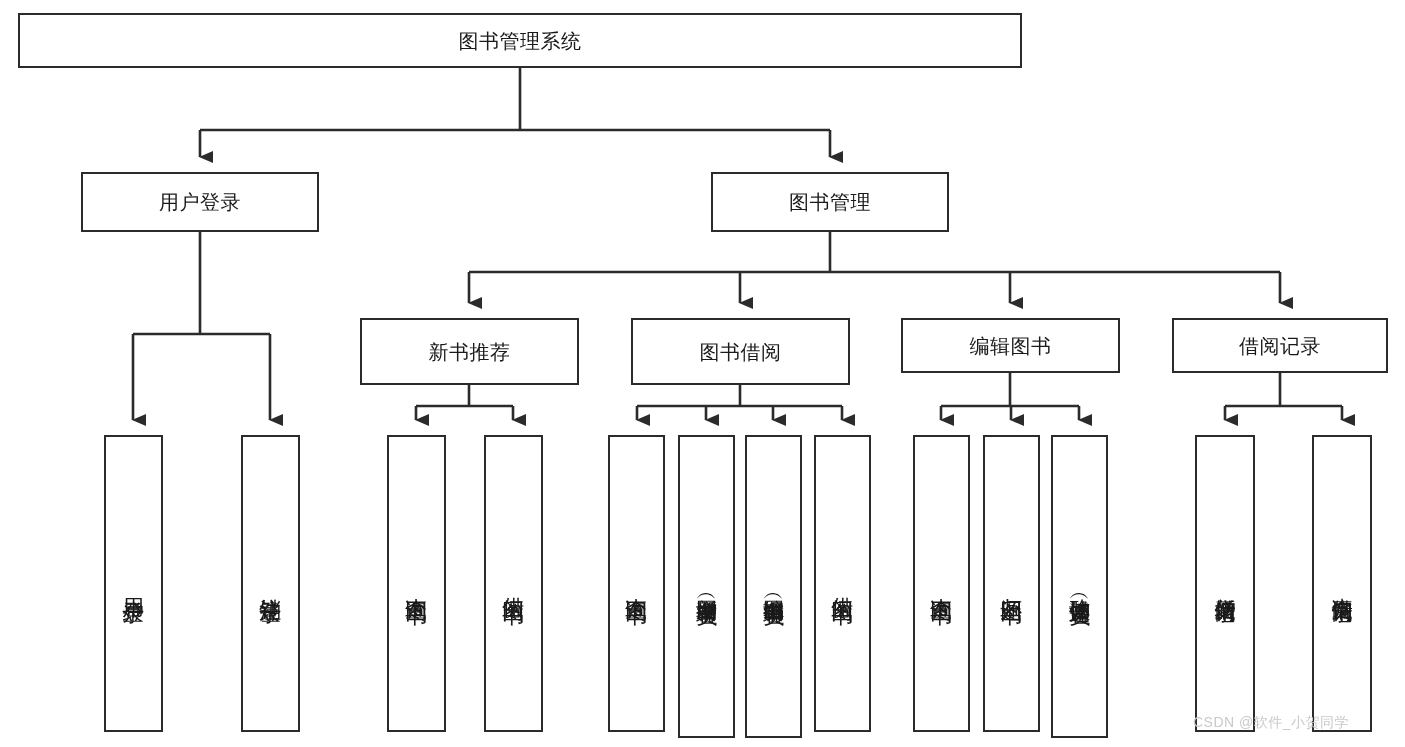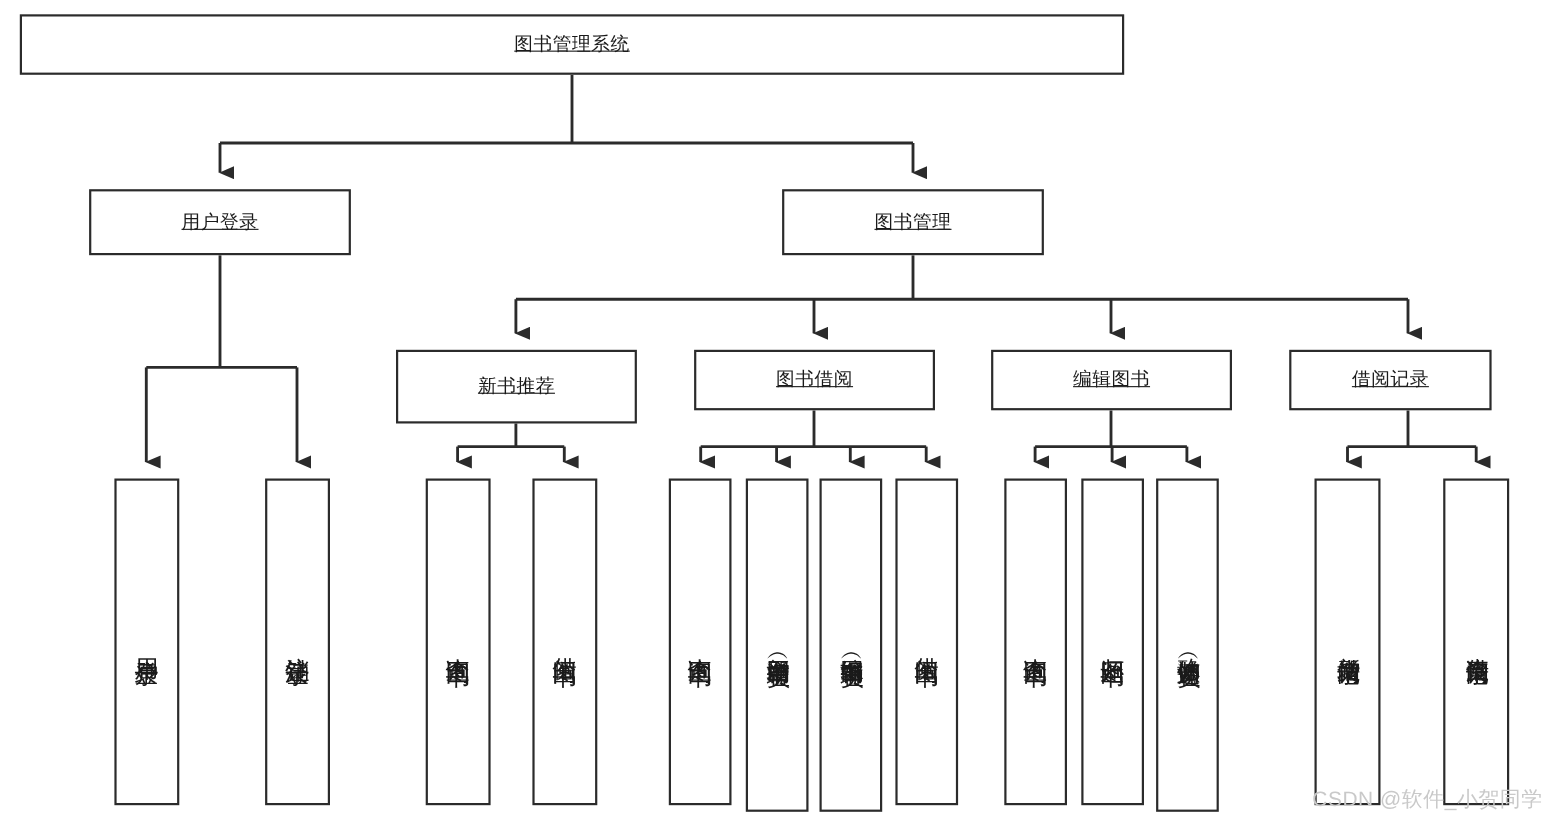--- a/index.html
+++ b/index.html
@@ -30,43 +30,42 @@
     position: absolute;
     box-sizing: border-box;
     border: 2px solid #2b2b2b;
     background: #ffffff;
     display: flex;
     align-items: center;
     justify-content: center;
     color: #1a1a1a;
   }
   .node-h {
-    font-size: 17px;
+    font-size: 20px;
     letter-spacing: 0.5px;
     line-height: 1.2;
     white-space: nowrap;
-    text-decoration: underline;
   }
   .node-v {
     writing-mode: vertical-rl;
     text-orientation: upright;
     font-size: 22px;
     line-height: 1.25;
     letter-spacing: 2px;
     text-align: center;
     white-space: nowrap;
   }
   .node-v.tall-text {
     font-size: 21px;
     letter-spacing: 1px;
   }
   .watermark {
     position: absolute;
     color: #c9c9c9;
-    font-size: 19px;
+    font-size: 14px;
     white-space: nowrap;
     letter-spacing: 0.5px;
   }
 </style>
 </head>
 <body>
 
 <div id="diagram-root">
 
   <svg class="wires" viewBox="0 0 1405 747" xmlns="http://www.w3.org/2000/svg">
@@ -126,27 +125,27 @@
   <div class="node node-h" style="left:81px; top:172px; width:238px; height:60px;">
     <span>用户登录</span>
   </div>
   <div class="node node-h" style="left:711px; top:172px; width:238px; height:60px;">
     <span>图书管理</span>
   </div>
 
   <div class="node node-h" style="left:360px; top:318px; width:219px; height:67px;">
     <span>新书推荐</span>
   </div>
-  <div class="node node-h" style="left:631px; top:318px; width:219px; height:55px;">
+  <div class="node node-h" style="left:631px; top:318px; width:219px; height:67px;">
     <span>图书借阅</span>
   </div>
   <div class="node node-h" style="left:901px; top:318px; width:219px; height:55px;">
     <span>编辑图书</span>
   </div>
-  <div class="node node-h" style="left:1172px; top:318px; width:184px; height:55px;">
+  <div class="node node-h" style="left:1172px; top:318px; width:216px; height:55px;">
     <span>借阅记录</span>
   </div>
 
   <div class="node" style="left:104px; top:435px; width:59px; height:297px;">
     <span class="node-v">用户登录</span>
   </div>
   <div class="node" style="left:241px; top:435px; width:59px; height:297px;">
     <span class="node-v">注销登录</span>
   </div>
 

